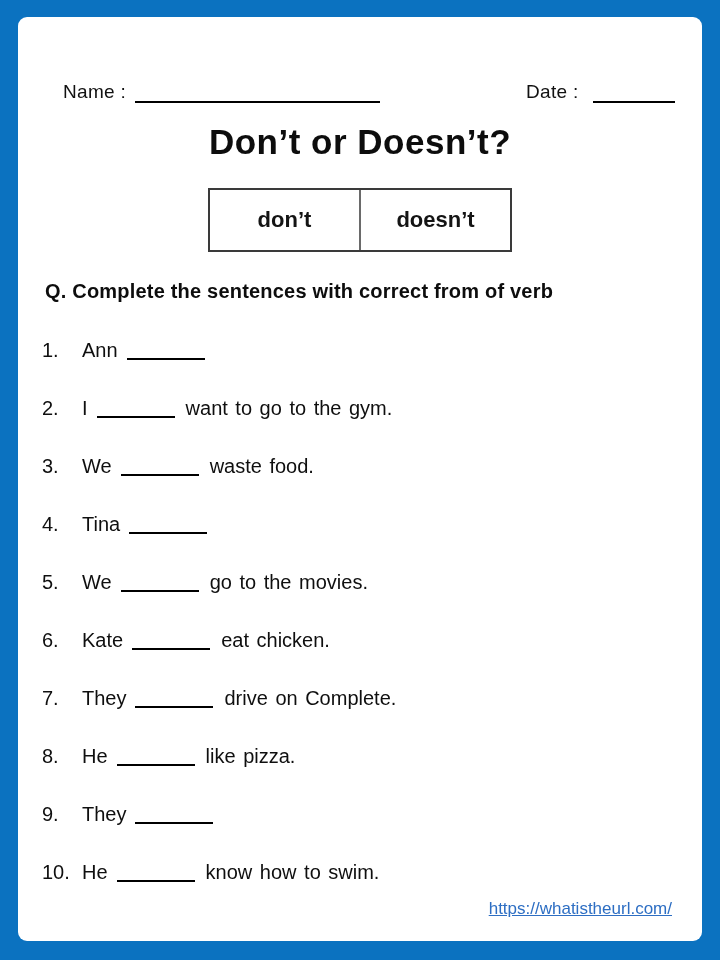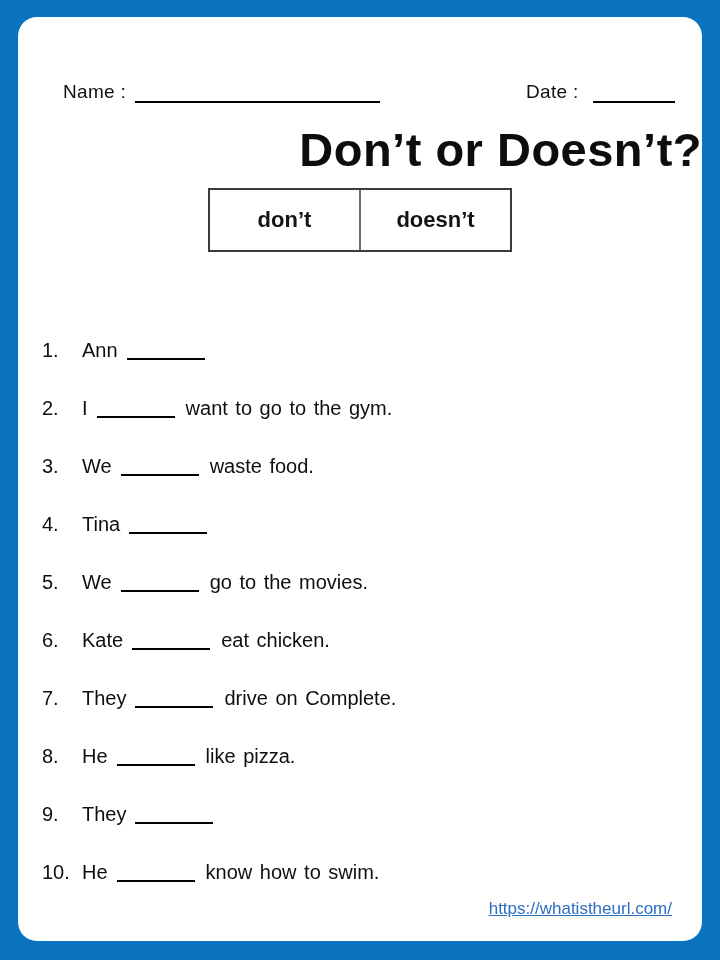--- a/index.html
+++ b/index.html
@@ -8,21 +8,21 @@
     font-family: "Liberation Sans", sans-serif;
     background: #0b72c0;
     position: relative;
     color: #111;
   }
   .sheet {
     position: absolute;
     left: 18px; top: 17px;
     width: 684px; height: 924px;
     background: #ffffff;
-    border-radius: 19px;
+    border-radius: 9px;
     overflow: hidden;
   }
   
   .header-row {
     position: absolute;
     left: 45px; right: 30px; top: 60px;
     height: 28px;
     font-size: 19px;
     letter-spacing: 0.3px;
   }
@@ -35,22 +35,22 @@
   .date-label { position: absolute; left: 463px; bottom: 2px; }
   .date-line  {
     position: absolute; left: 530px; bottom: 2px;
     width: 82px; height: 1px;
     border-bottom: 2px solid #000;
   }
   
   .title {
     position: absolute;
     left: 0; right: 0; top: 105px;
-    text-align: right;
-    font-size: 47px;
+    text-align: center;
+    font-size: 35px;
     font-weight: bold;
     letter-spacing: 0.5px;
     color: #0d0d0d;
   }
   
   .word-bank {
     position: absolute;
     left: 190px; top: 171px;
     width: 304px; height: 64px;
     border: 2px solid #3a3a3a;
@@ -125,20 +125,21 @@
     <span class="date-line"></span>
   </div>
 
   <div class="title">Don’t or Doesn’t?</div>
 
   <div class="word-bank">
     <div class="word-cell">don’t</div>
     <div class="word-cell">doesn’t</div>
   </div>
 
+  <div class="question">Q. Complete the sentences with correct from of verb</div>
 
   <ol class="sentence-list">
     <li class="row">
       <span class="num">1.</span>
       <span>Ann</span>
       <span class="blank"></span>
     </li>
     <li class="row">
       <span class="num">2.</span>
       <span>I</span>

